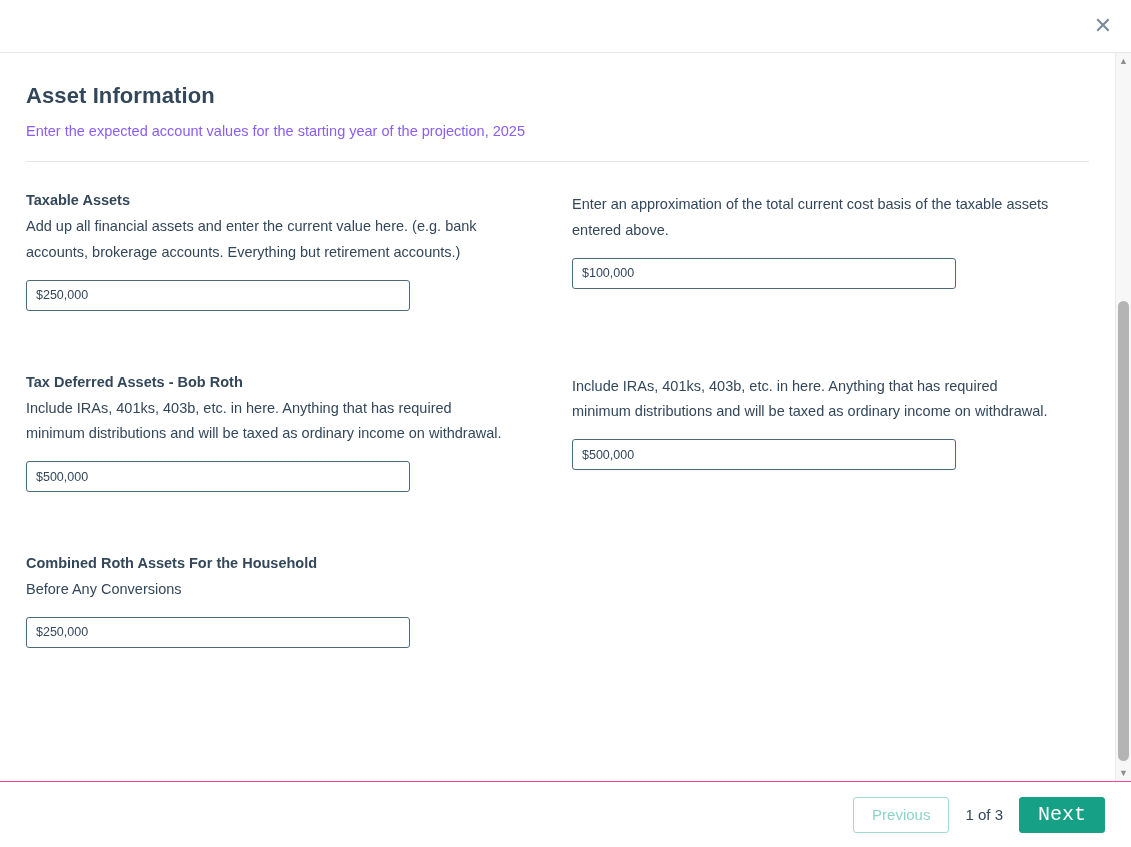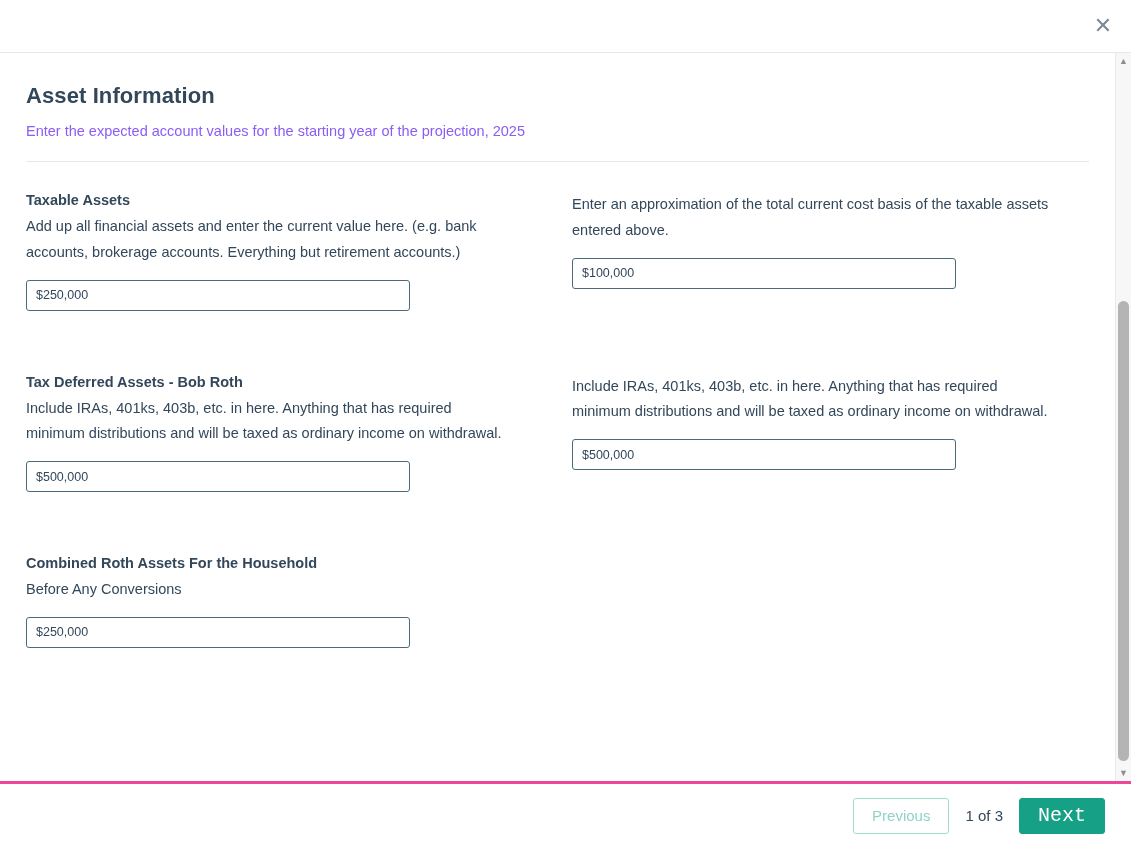--- a/index.html
+++ b/index.html
@@ -150,21 +150,21 @@
     top: 248px;
     height: 460px;
     background: #b4b4b4;
     border-radius: 6px;
     cursor: pointer;
   }
   
   .modal-footer {
     flex: 0 0 auto;
     height: 66px;
-    border-top: 3px solid #ec4899;
+    border-top: 1px solid #ec4899;
     display: flex;
     align-items: center;
     justify-content: flex-end;
     padding-right: 26px;
     gap: 0;
     box-sizing: border-box;
   }
   .btn-prev {
     min-width: 90px;
     height: 36px;

